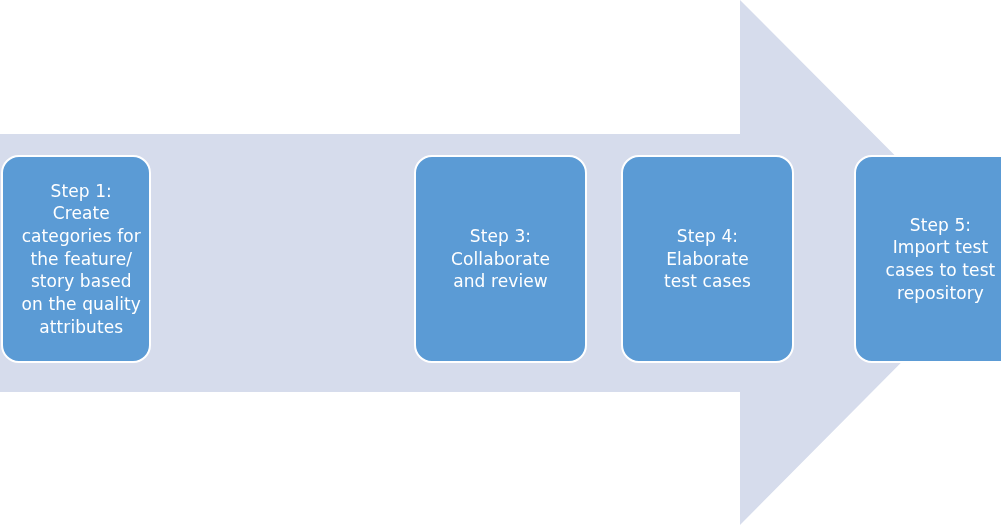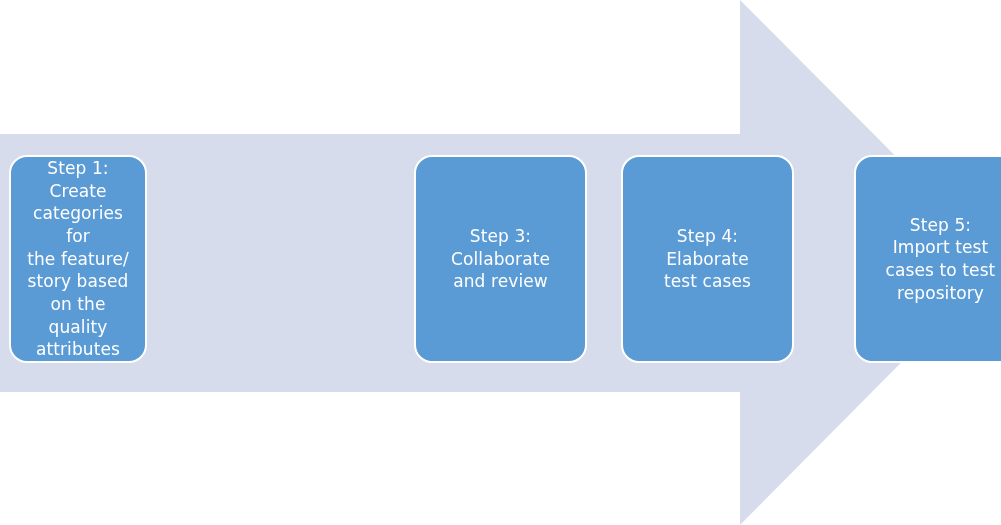--- a/index.html
+++ b/index.html
@@ -47,21 +47,21 @@
   }
   .step-label {
     color: #ffffff;
     font-family: "DejaVu Sans", sans-serif;
     font-size: 17px;
     line-height: 1.33;
     text-align: center;
     white-space: pre-line;
     letter-spacing: 0.1px;
   }
-  .step-1 { left: 9px;   width: 138px; justify-content: flex-end; }
+  .step-1 { left: 1px;   width: 150px; justify-content: flex-end; }
   .step-2 { left: 207px; width: 177px; }
   .step-3 { left: 414px; width: 173px; }
   .step-4 { left: 621px; width: 173px; }
   .step-5 { left: 814px; width: 173px; margin-left: 40px; }
 </style>
 </head>
 <body>
 
 <div id="canvas">
 

